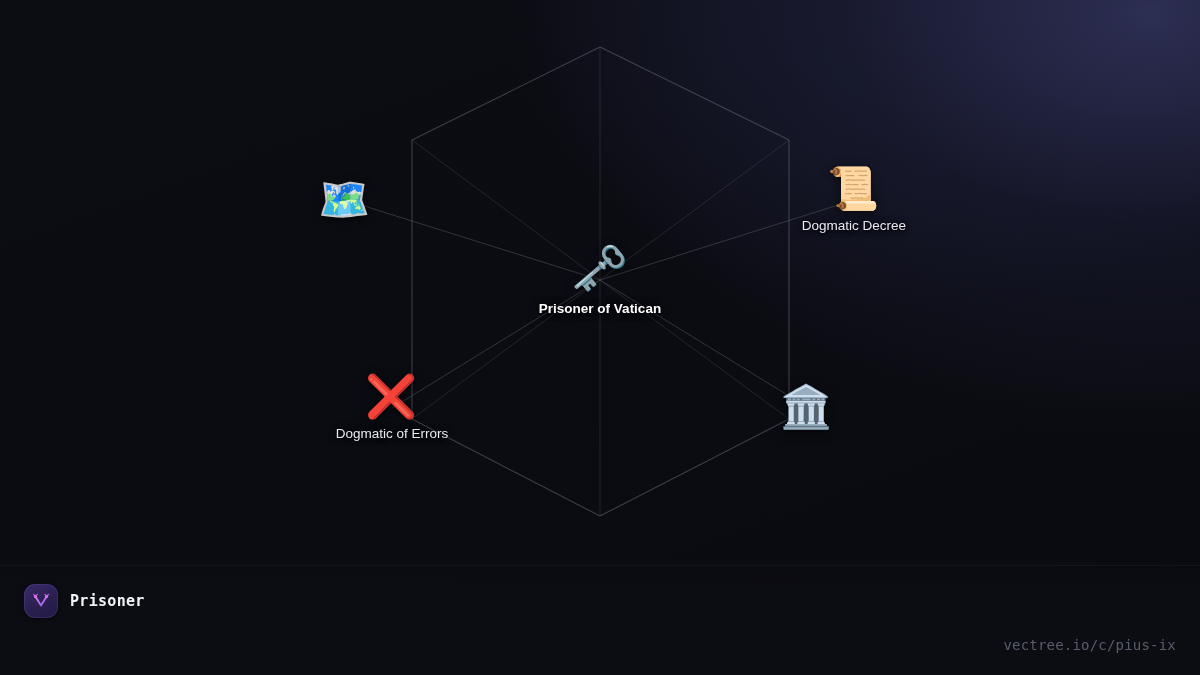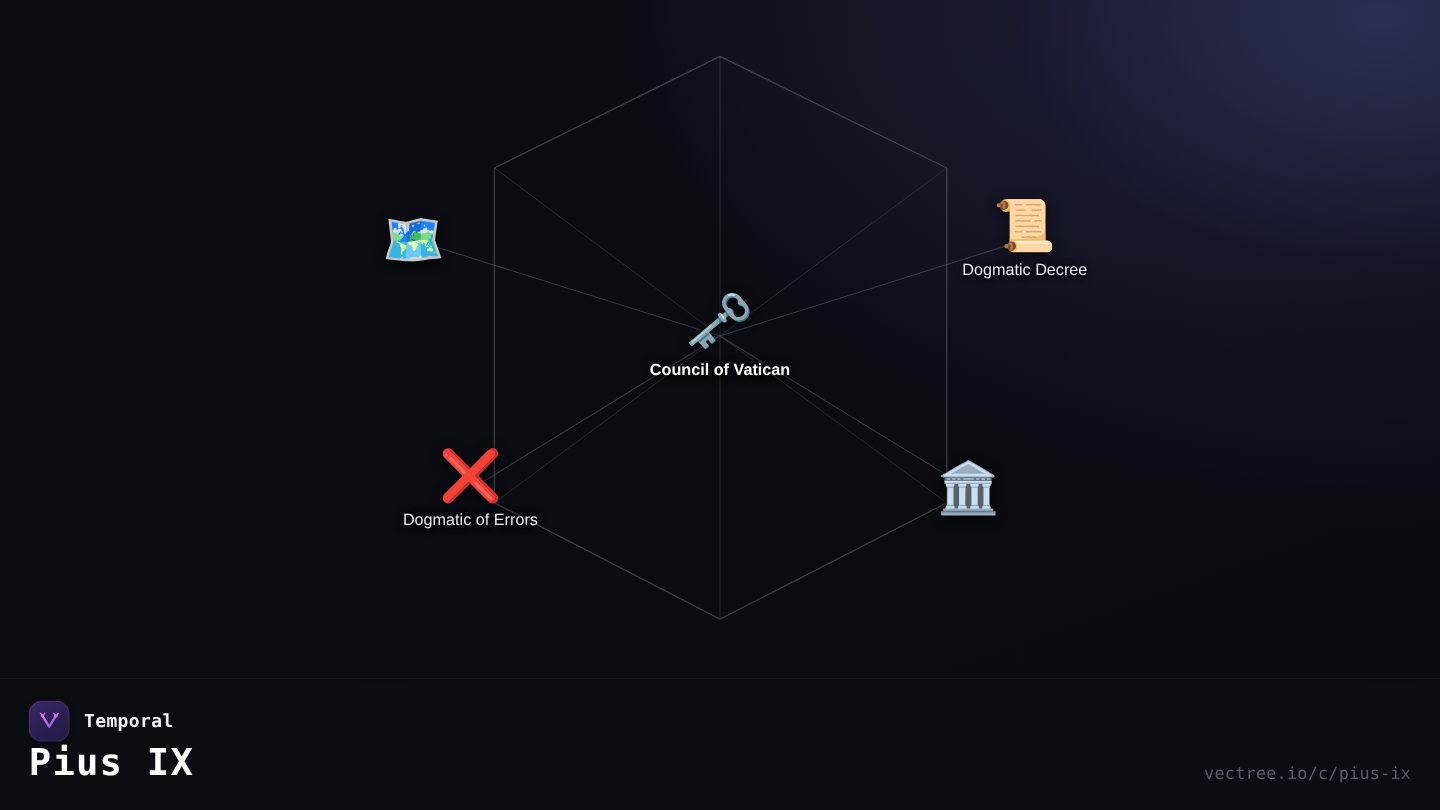--- a/index.html
+++ b/index.html
@@ -91,21 +91,21 @@
       <g id="edges-group">
           <line x1="600" y1="280" x2="345" y2="200" stroke="#6a6d78" stroke-width="0.9" stroke-opacity="0.46"></line>
           <line x1="600" y1="280" x2="854" y2="200" stroke="#6a6d78" stroke-width="0.9" stroke-opacity="0.46"></line>
           <line x1="600" y1="280" x2="392" y2="408" stroke="#6a6d78" stroke-width="0.9" stroke-opacity="0.46"></line>
           <line x1="600" y1="280" x2="807" y2="407" stroke="#6a6d78" stroke-width="0.9" stroke-opacity="0.46"></line>
         </g>
     </svg>
 
     <div class="node center" id="node-center" style="left: 600px; top: 280px;">
       <span class="emoji">🗝️</span>
-      <span class="label">Council of Vatican</span>
+      <span class="label">Prisoner of Vatican</span>
     </div>
 
     <div class="node leaf" id="node-0" style="left: 345px; top: 200px;">
       <span class="emoji">🗺️</span>
     </div>
 
     <div class="node leaf" id="node-1" style="left: 854px; top: 200px;">
       <span class="emoji">📜</span>
       <span class="label">Dogmatic Decree</span>
     </div>
@@ -130,20 +130,19 @@
               <stop offset="100%" stop-color="#8b5bdc"></stop>
             </linearGradient>
           </defs>
           <path d="M4.4 5.6 L10 14.6 L15.6 5.6" fill="none" stroke="url(#lg)" stroke-width="1.9" stroke-linecap="round" stroke-linejoin="round"></path>
           <circle cx="4.4" cy="5.4" r="1.5" fill="#e07bf5"></circle>
           <circle cx="15.6" cy="5.4" r="1.5" fill="#e07bf5"></circle>
           <path d="M4.4 5.4 L2.6 3.4 M4.4 5.4 L6.3 3.4" stroke="#c96af0" stroke-width="1.1" stroke-linecap="round"></path>
           <path d="M15.6 5.4 L13.8 3.4 M15.6 5.4 L17.5 3.4" stroke="#c96af0" stroke-width="1.1" stroke-linecap="round"></path>
         </svg>
       </div>
-      <span id="brand-name">Temporal</span>
+      <span id="brand-name">Prisoner</span>
     </div>
 
-    <div id="page-title">Pius IX</div>
 
     <div id="footer-url">vectree.io/c/pius-ix</div>
   </div>
 </div>
 
 </body></html>

